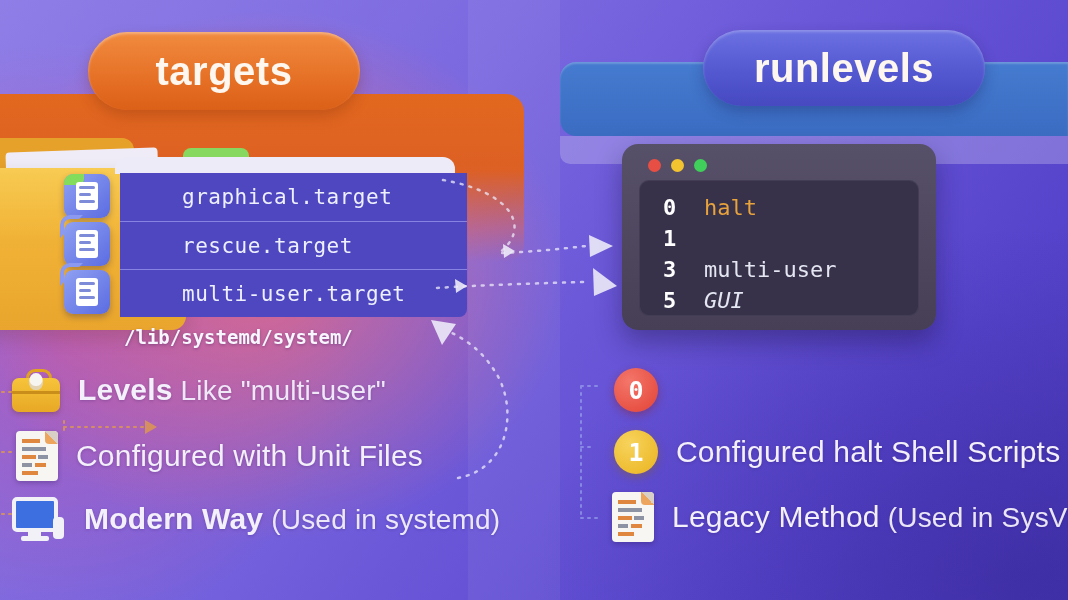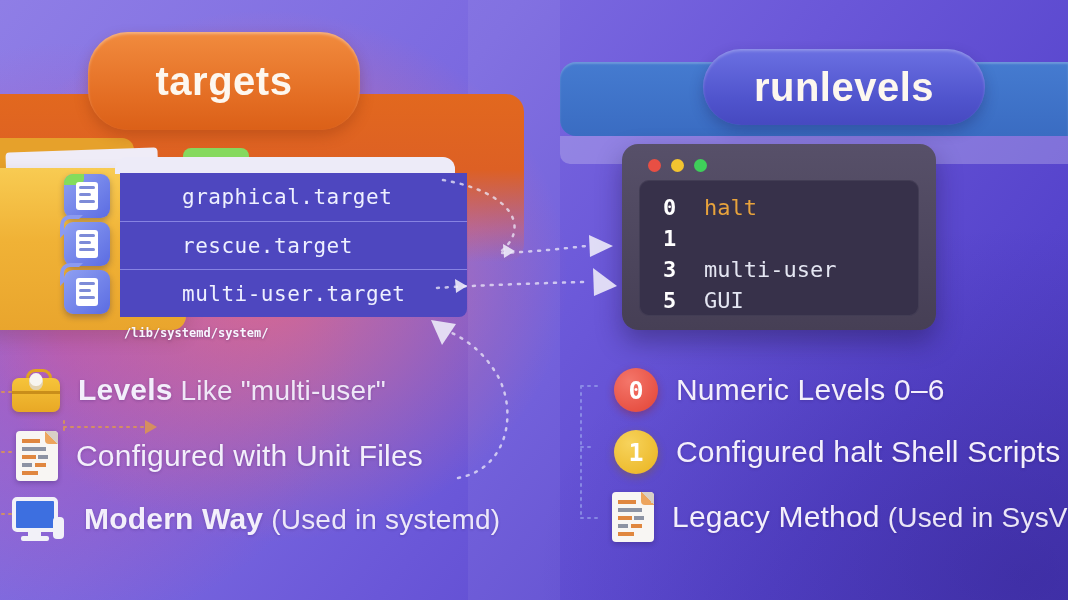--- a/index.html
+++ b/index.html
@@ -13,26 +13,26 @@
       linear-gradient(128deg,#8f7ee6 0%,#7b69e0 34%,#6a57d8 55%,#5644cc 80%,#4b3abc 100%);
   }
   .band-v{position:absolute;top:0;bottom:0;background:rgba(255,255,255,.055);}
   .band-h{position:absolute;left:560px;width:508px;height:28px;top:136px;
     background:rgba(221,216,246,.30);border-radius:0 0 0 10px;}
   
   .orange-panel{position:absolute;left:-24px;top:94px;width:548px;height:168px;border-radius:18px;
     background:linear-gradient(180deg,#e2681e 0%,#dd6024 45%,rgba(225,97,80,.45) 80%,rgba(225,97,80,0) 100%);}
   .pill{position:absolute;display:flex;align-items:center;justify-content:center;
     color:#fdf7ef;font-weight:700;font-size:40px;letter-spacing:.5px;}
-  .pill-orange{left:88px;top:32px;width:272px;height:98px;border-radius:40px;
+  .pill-orange{left:88px;top:32px;width:272px;height:78px;border-radius:40px;
     background:linear-gradient(180deg,#f18b3e,#e36c22 70%,#db6018);
     box-shadow:0 6px 14px rgba(120,40,10,.28), inset 0 2px 3px rgba(255,255,255,.35);}
   .pill-blue{left:703px;top:30px;width:282px;height:76px;border-radius:40px;
     background:linear-gradient(180deg,#6b70e2,#5054cd 65%,#4649c0);
-    box-shadow:0 6px 14px rgba(25,25,90,.30), inset 0 2px 3px rgba(255,255,255,.25);margin-top:19px;}
+    box-shadow:0 6px 14px rgba(25,25,90,.30), inset 0 2px 3px rgba(255,255,255,.25);}
   .folder-tab{position:absolute;left:-16px;top:138px;width:150px;height:48px;border-radius:12px;
     background:#e6a12b;}
   .folder-sheet{position:absolute;left:6px;top:150px;width:152px;height:34px;border-radius:4px;
     background:#efecf7;transform:rotate(-2deg);}
   .folder-body{position:absolute;left:-16px;top:168px;width:202px;height:162px;border-radius:14px;
     background:linear-gradient(180deg,#f8cb52,#f0b236 45%,#e9a52d);
     box-shadow:0 8px 18px rgba(90,40,10,.18);}
   .green-tab{position:absolute;left:183px;top:148px;width:66px;height:28px;border-radius:8px;background:#86d95e;}
   .list-strip{position:absolute;left:115px;top:157px;width:340px;height:17px;
     background:#edebf8;border-radius:12px 12px 0 0;}
@@ -45,36 +45,36 @@
   .file-icon{position:absolute;left:64px;width:46px;height:44px;border-radius:9px;
     background:linear-gradient(135deg,#8fa0f2,#5b6ce2);box-shadow:0 3px 6px rgba(20,20,80,.3);}
   .file-icon .doc{position:absolute;left:12px;top:8px;width:22px;height:28px;background:#fff;border-radius:3px;}
   .file-icon .doc i{display:block;height:3px;margin:4px 3px 0 3px;background:#7d8bd8;border-radius:2px;}
   .file-icon .doc i:nth-child(2){margin-right:7px;}
   .file-icon.green-flap::before{content:"";position:absolute;left:0;top:0;width:20px;height:11px;
     background:#84dc5c;border-radius:9px 0 6px 0;}
   .file-icon.curl::after{content:"";position:absolute;left:-4px;top:-7px;width:15px;height:15px;
     border:4px solid #8b9af0;border-color:#8b9af0 transparent transparent #8b9af0;border-radius:10px 0 0 0;}
   .path-label{position:absolute;left:124px;top:326px;font-family:"DejaVu Sans Mono",monospace;
-    font-weight:700;font-size:12px;color:#f8f6ff;text-shadow:0 1px 3px rgba(40,20,80,.35);}
+    font-weight:700;font-size:19px;color:#f8f6ff;text-shadow:0 1px 3px rgba(40,20,80,.35);}
   
   .blue-panel{position:absolute;left:560px;top:62px;width:508px;height:74px;border-radius:16px 0 0 16px;
     background:linear-gradient(180deg,#457bd0,#3a6cc2);box-shadow:inset 0 2px 2px rgba(255,255,255,.22);}
   .terminal{position:absolute;left:622px;top:144px;width:314px;height:186px;border-radius:16px;
     background:linear-gradient(180deg,#575069,#463f55);box-shadow:0 12px 26px rgba(25,15,60,.38);}
   .lights{position:absolute;left:26px;top:15px;display:flex;gap:10px;}
   .light{width:13px;height:13px;border-radius:50%;}
   .light-red{background:#e84f44;} .light-yellow{background:#f3c430;} .light-green{background:#3fcf5a;}
   .term-inner{position:absolute;left:17px;top:36px;right:17px;bottom:14px;border-radius:10px;
     background:#37314a;box-shadow:inset 0 0 0 1px rgba(255,255,255,.06);
     padding:12px 0 0 24px;box-sizing:border-box;}
   .term-row{display:flex;gap:26px;height:31px;align-items:center;
     font-family:"DejaVu Sans Mono",monospace;font-size:22px;}
   .term-row .lvl{color:#ffffff;font-weight:700;width:15px;}
-  .c-orange{color:#e8a33c;} .c-white{color:#e4e6f2;} .it{}
+  .c-orange{color:#e8a33c;} .c-white{color:#e4e6f2;} .it{font-style:italic;}
   
   .bullet{position:absolute;display:flex;align-items:center;gap:18px;white-space:nowrap;color:#f3effb;}
   .bullet .txt{font-size:30px;font-weight:300;letter-spacing:.2px;text-shadow:0 1px 3px rgba(40,20,90,.25);}
   .bullet .em{font-weight:600;}
   .bullet .lite{font-weight:300;font-size:28px;opacity:.95;}
   
   .toolbox-icon{position:relative;width:48px;height:44px;flex:0 0 48px;}
   .toolbox-icon .handle{position:absolute;left:14px;top:1px;width:20px;height:12px;
     border:3px solid #e2a31f;border-bottom:none;border-radius:9px 9px 0 0;}
   .toolbox-icon .box{position:absolute;left:0;bottom:0;width:48px;height:34px;border-radius:7px;
@@ -219,21 +219,20 @@
     </div>
     <div class="txt">
       <span class="em">Modern Way</span><span class="lite"> (Used in systemd)</span>
     </div>
   </div>
 
   <div class="bullet" style="left:614px;top:368px;">
     <div class="badge badge-red">
       <span>0</span>
     </div>
-    <div class="txt">Numeric Levels 0–6</div>
   </div>
   <div class="bullet" style="left:614px;top:430px;">
     <div class="badge badge-yellow">
       <span>1</span>
     </div>
     <div class="txt">Configured halt Shell Scripts</div>
   </div>
   <div class="bullet" style="left:612px;top:492px;">
     <div class="doc-icon">
         <div class="lines"></div>

